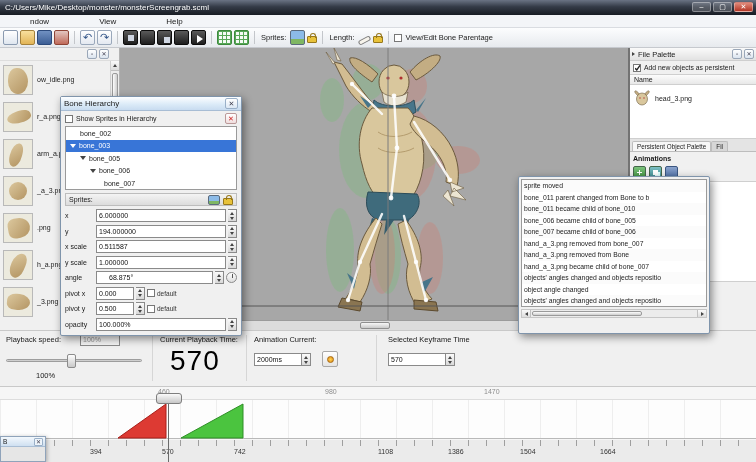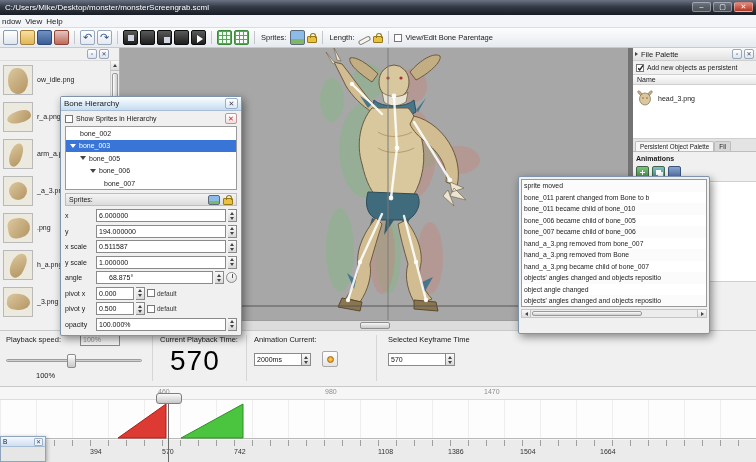--- a/index.html
+++ b/index.html
@@ -11,21 +11,21 @@
   
   .titlebar { position:absolute; top:0; left:0; right:0; height:15px;
     background:linear-gradient(#6a7384,#343b47 45%,#181c24); color:#fff;
     font-size:8px; display:flex; align-items:center; padding-left:5px; }
   .win-btns { position:absolute; right:3px; top:2px; display:flex; gap:2px; }
   .win-btn { width:19px; height:10px; font-size:7px; line-height:8px; text-align:center;
     color:#fff; background:rgba(255,255,255,.18); border:1px solid rgba(255,255,255,.35); border-radius:2px; }
   .win-btn.close { background:linear-gradient(#e08a7a,#b33626); }
   .menubar { position:absolute; top:15px; left:0; right:0; height:13px; background:#f3f5f8;
     border-bottom:1px solid #d9dce1; display:flex; align-items:center; font-size:8px; }
-  .menu-item { padding:0 2px; }
+  .menu-item { padding:0 20px;margin-left:10px; }
   .toolbar { position:absolute; top:28px; left:0; right:0; height:20px;
     background:linear-gradient(#fcfdfe,#e7eaee); border-bottom:1px solid #c6c9ce;
     display:flex; align-items:center; padding:0 3px; gap:2px; font-size:7.5px; }
   .tb-icon { width:15px; height:15px; border-radius:2px; position:relative; flex:0 0 auto; }
   .tb-sep { width:1px; height:13px; background:#c3c6ca; margin:0 3px; flex:0 0 auto; }
   .tb-label { margin:0 2px 0 1px; color:#222; white-space:nowrap; }
   .ic-doc    { background:linear-gradient(#ffffff,#dfe6ef); border:1px solid #8a9ab0; }
   .ic-folder { background:linear-gradient(#f8df9e,#e2b557); border:1px solid #a5823c; }
   .ic-save   { background:linear-gradient(#7191c2,#3c5e95); border:1px solid #2c4a7c; }
   .ic-import { background:linear-gradient(#e3c6c0,#c06a5a); border:1px solid #8e4436; }
@@ -66,21 +66,21 @@
   .vscroll { position:absolute; right:0; top:13px; bottom:0; width:9px; background:#ececec; border-left:1px solid #cfcfcf; }
   .vscroll .vhandle { position:absolute; left:1px; right:1px; top:12px; height:60px; background:linear-gradient(90deg,#fdfdfd,#cdcdcd); border:1px solid #9a9a9a; border-radius:2px; }
   .vscroll .varrow { position:absolute; left:0; right:0; height:10px; display:flex; align-items:center; justify-content:center; background:linear-gradient(#fafafa,#ddd); border-bottom:1px solid #c0c0c0; }
   .vscroll .varrow.bottom { bottom:0; top:auto; border-top:1px solid #c0c0c0; border-bottom:none; }
   
   .canvas { position:absolute; top:48px; left:120px; width:508px; height:282px; background:#a7a7a7; overflow:hidden; }
   .canvas svg { position:absolute; inset:0; }
   .canvas-hscroll { position:absolute; left:0; right:0; bottom:0; height:10px; background:#dcdcdc; border-top:1px solid #9b9b9b; }
   .canvas-hscroll .hhandle { position:absolute; top:1px; bottom:1px; left:240px; width:30px; background:linear-gradient(#f6f6f6,#c9c9c9); border:1px solid #8e8e8e; border-radius:2px; }
   
-  .right-panel { position:absolute; top:48px; left:628px; width:128px; height:282px; background:#f0f0f0; border-left:5px solid #737373; font-size:7px; }
+  .right-panel { position:absolute; top:48px; left:628px; width:128px; height:282px; background:#f0f0f0; border-left:2px solid #737373; font-size:7px; }
   .rp-header { height:13px; display:flex; align-items:center; gap:3px; padding:0 2px;
     background:linear-gradient(#fafafa,#e2e2e2); border-bottom:1px solid #cfcfcf; }
   .rp-title { font-size:7.5px; }
   .rp-row { height:13px; display:flex; align-items:center; gap:3px; padding:0 3px; }
   .col-header { height:11px; background:linear-gradient(#fcfcfc,#e8e8e8); border:1px solid #cfcfcf; border-left:none; border-right:none;
     display:flex; align-items:center; padding:0 4px; }
   .rp-list { background:#fff; border-bottom:1px solid #cfcfcf; }
   .rp-item { height:26px; display:flex; align-items:center; gap:4px; padding:0 3px; }
   .rp-tabs { height:13px; display:flex; align-items:flex-end; padding-left:2px; background:#e4e4e4; border-bottom:1px solid #bdbdbd; }
   .rp-tab { font-size:6.3px; padding:1px 4px; border:1px solid #bdbdbd; border-bottom:none; background:#d7d7d7; border-radius:2px 2px 0 0; white-space:nowrap; overflow:hidden; }

